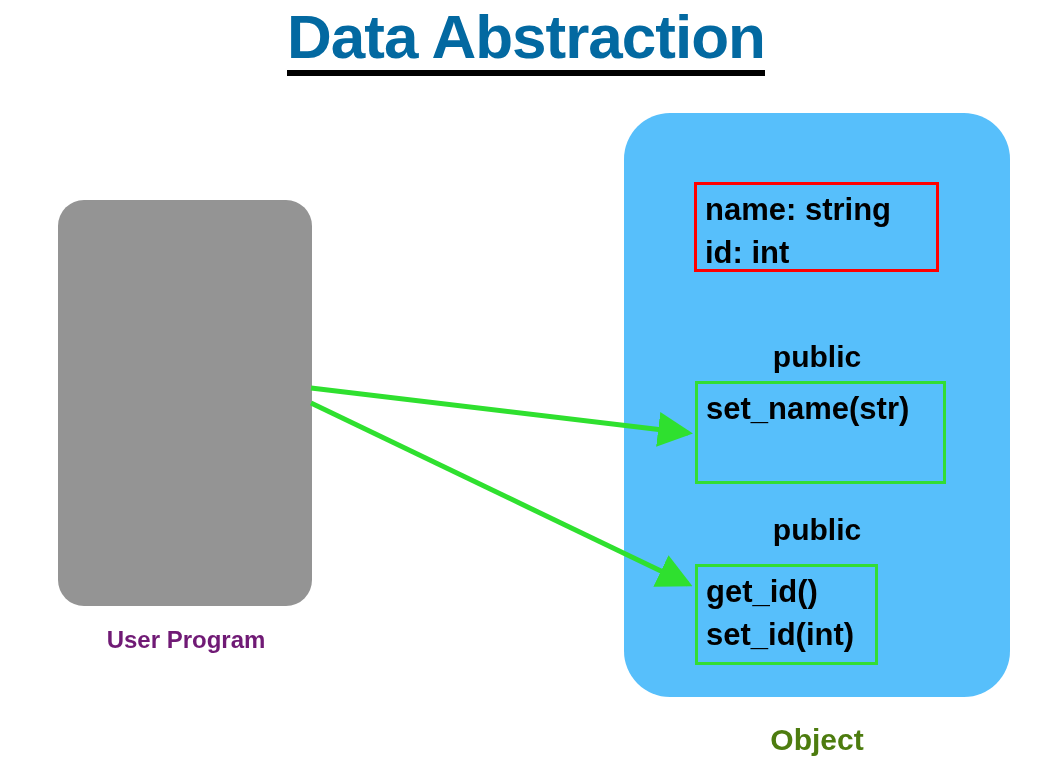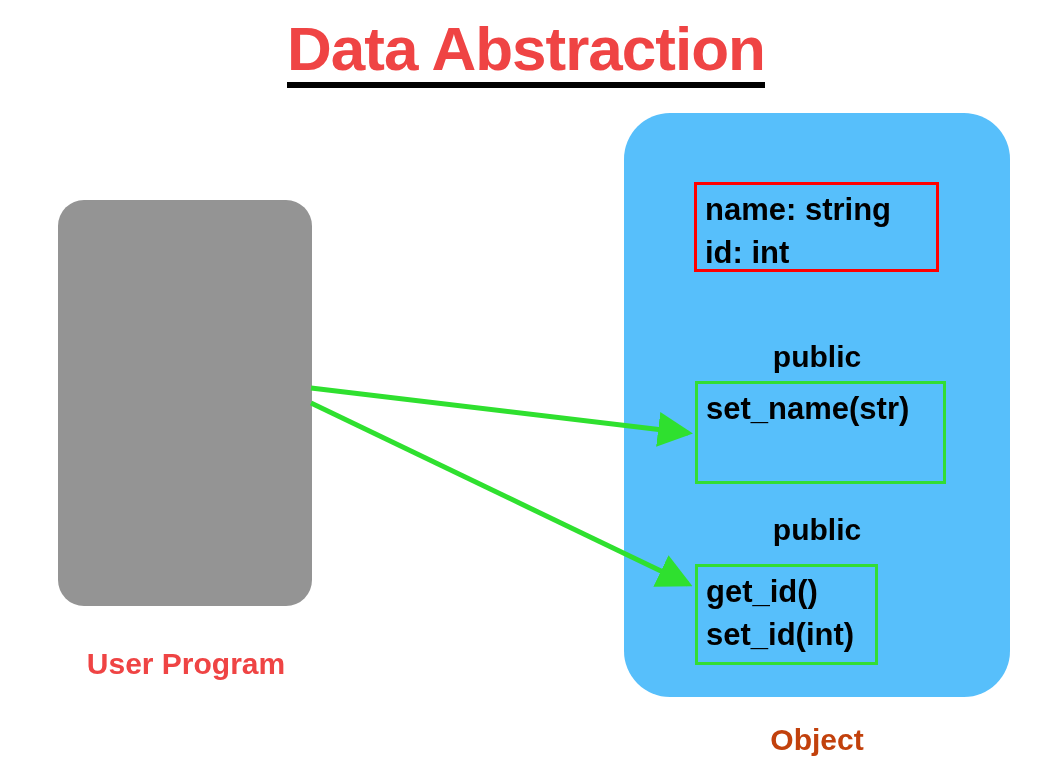--- a/index.html
+++ b/index.html
@@ -20,71 +20,70 @@
 
   
   #title {
     position: absolute;
     left: 0;
     top: 6px;
     width: 1052px;
     text-align: center;
     font-size: 62px;
     font-weight: bold;
-    color: #ef4444;
+    color: #0369a1;
     letter-spacing: -1px;
     line-height: 1.0;
-    margin-top: 12px;
   }
   #title span {
     display: inline-block;
     border-bottom: 6px solid #000000;
     padding-bottom: 2px;
   }
 
   
   #user-program-box {
     position: absolute;
     left: 58px;
     top: 200px;
     width: 254px;
     height: 406px;
     background: #949494;
     border-radius: 26px;
   }
   #user-program-label {
     position: absolute;
     left: 36px;
-    top: 647px;
+    top: 626px;
     width: 300px;
     text-align: center;
-    font-size: 30px;
+    font-size: 24px;
     font-weight: bold;
-    color: #ef4444;
+    color: #701a75;
   }
 
   
   #object-panel {
     position: absolute;
     left: 624px;
     top: 113px;
     width: 386px;
     height: 584px;
     background: #57bffb;
     border-radius: 46px;
   }
   #object-label {
     position: absolute;
     left: 667px;
     top: 723px;
     width: 300px;
     text-align: center;
     font-size: 30px;
     font-weight: bold;
-    color: #c2410c;
+    color: #4d7c0f;
   }
 
   
   .section-heading {
     position: absolute;
     font-size: 30px;
     font-weight: bold;
     color: #000000;
     text-align: center;
     line-height: 1.0;

